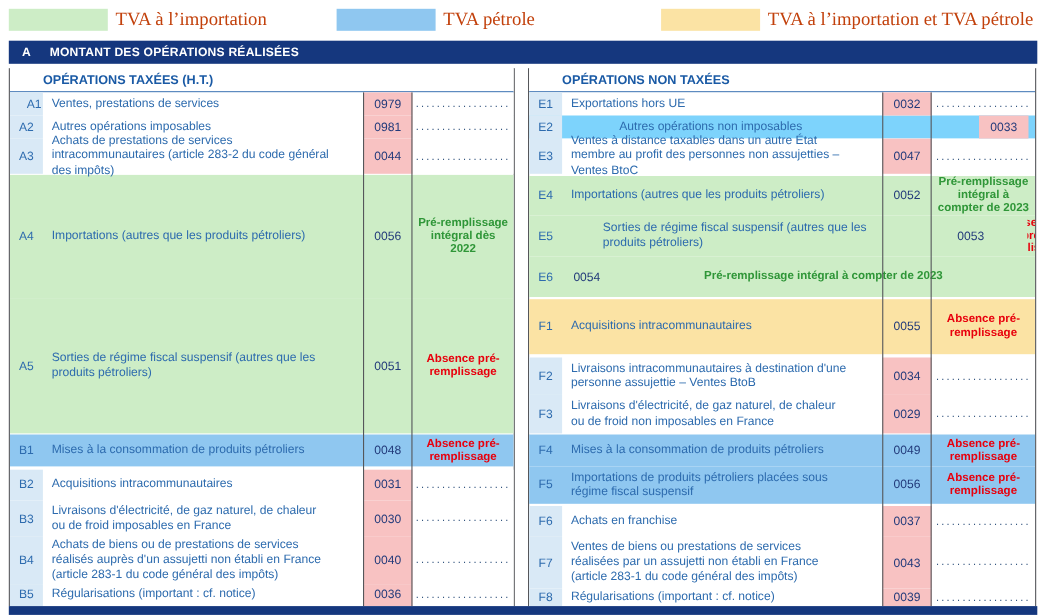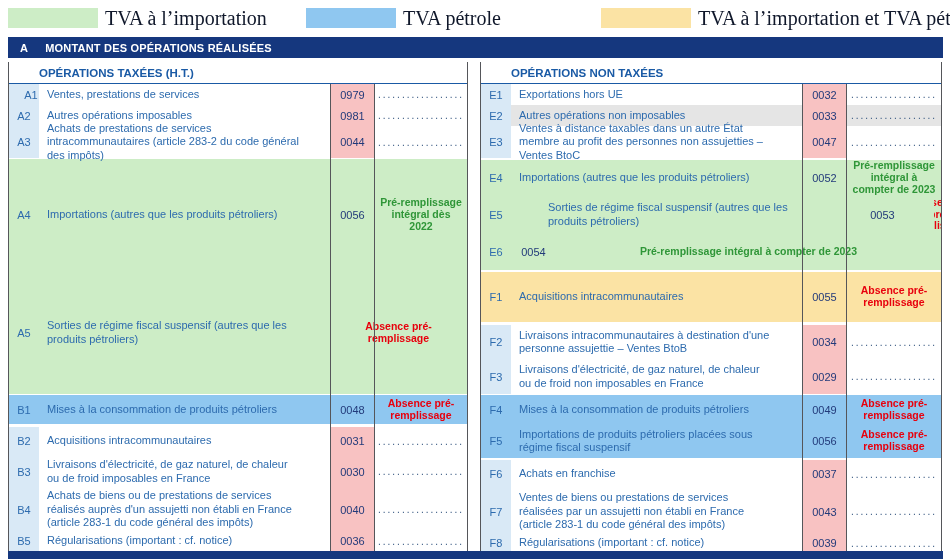--- a/index.html
+++ b/index.html
@@ -5,21 +5,21 @@
   html,body{margin:0;padding:0;}
   body{
     width:950px;height:559px;position:relative;background:#fff;
     font-family:"Liberation Sans", sans-serif;overflow:hidden;
   }
   
   .legend{position:absolute;top:0;left:0;width:950px;height:36px;}
   .legend-item{position:absolute;top:7px;height:22px;display:flex;align-items:center;}
   .li-1{left:8px}.li-2{left:306px}.li-3{left:601px}
   .swatch{display:inline-block;width:90px;height:20px;margin-right:7px;}
-  .legend-label{font-family:"Liberation Serif", serif;font-size:20px;color:#0f172a;white-space:nowrap;}
+  .legend-label{font-family:"Liberation Serif", serif;font-size:17px;color:#c2410c;white-space:nowrap;}
   
   .section-bar{position:absolute;top:37px;left:8px;width:935px;height:21px;
     display:flex;align-items:center;color:#fff;font-weight:bold;font-size:11px;letter-spacing:.2px;}
   .sec-letter{margin-left:12px;}
   .sec-title{margin-left:17px;}
   .bottom-bar{position:absolute;top:551px;left:8px;width:935px;height:8px;}
   
   .half{position:absolute;top:62px;height:489px;box-sizing:border-box;
     border-left:1.5px solid #55565a;border-right:1.5px solid #55565a;overflow:hidden;}
   .half-left{left:8px;width:460px;}
@@ -95,20 +95,21 @@
         <div class="cell cell-id">A4</div>
         <div class="cell cell-desc">Importations (autres que les produits pétroliers)</div>
         <div class="cell cell-code">0056</div>
         <div class="cell cell-value">
           <span class="val-text" style="color: rgb(47, 150, 56);">Pré-remplissage intégral dès 2022</span>
         </div>
       </div>
       <div class="row" style="height: 123px; background: rgb(205, 237, 198);">
         <div class="cell cell-id">A5</div>
         <div class="cell cell-desc">Sorties de régime fiscal suspensif (autres que les produits pétroliers)</div>
+        <div class="cell cell-code">0051</div>
         <div class="cell cell-value">
           <span class="val-text" style="color: rgb(232, 0, 13);">Absence pré-remplissage</span>
         </div>
       </div>
       <div class="row" style="height: 29px; margin-top: 1px; background: rgb(143, 199, 240);">
         <div class="cell cell-id">B1</div>
         <div class="cell cell-desc">Mises à la consommation de produits pétroliers</div>
         <div class="cell cell-code">0048</div>
         <div class="cell cell-value">
           <span class="val-text" style="color: rgb(232, 0, 13);">Absence pré-remplissage</span>
@@ -154,21 +155,21 @@
   <div class="rows">
     <div class="vlines"></div>
   <div class="row" style="height: 21px; background: rgb(255, 255, 255);">
         <div class="cell cell-id" style="background: rgb(217, 233, 246);">E1</div>
         <div class="cell cell-desc">Exportations hors UE</div>
         <div class="cell cell-code" style="background: rgb(248, 194, 194);">0032</div>
         <div class="cell cell-value">
           <span class="dots">..................</span>
         </div>
       </div>
-      <div class="row" style="height: 21px; background: #e5e5e5;">
+      <div class="row" style="height: 21px; background: #7dd3fc; gap: 44px;">
         <div class="cell cell-id" style="background: rgb(217, 233, 246);">E2</div>
         <div class="cell cell-desc">Autres opérations non imposables</div>
         <div class="cell cell-code" style="background: rgb(248, 194, 194);">0033</div>
         <div class="cell cell-value">
           <span class="dots">..................</span>
         </div>
       </div>
       <div class="row" style="height: 32px; background: rgb(255, 255, 255);">
         <div class="cell cell-id" style="background: rgb(217, 233, 246);">E3</div>
         <div class="cell cell-desc">Ventes à distance taxables dans un autre État membre au profit des personnes non assujetties – Ventes BtoC</div>

